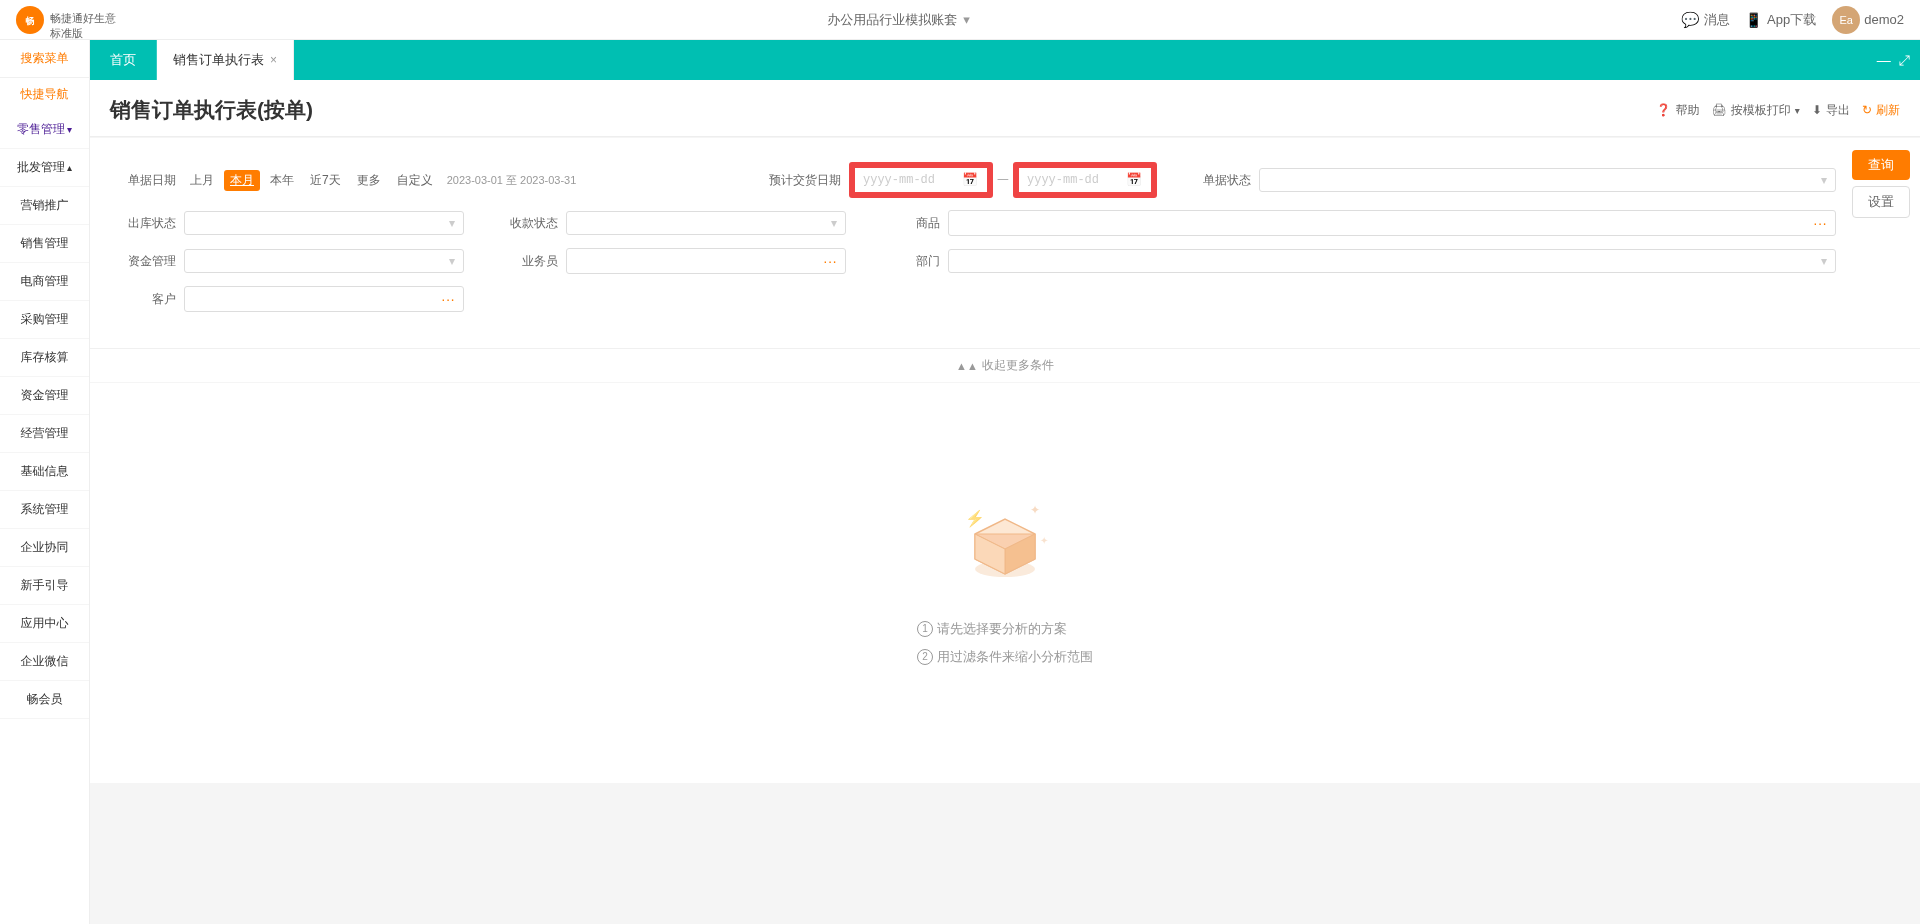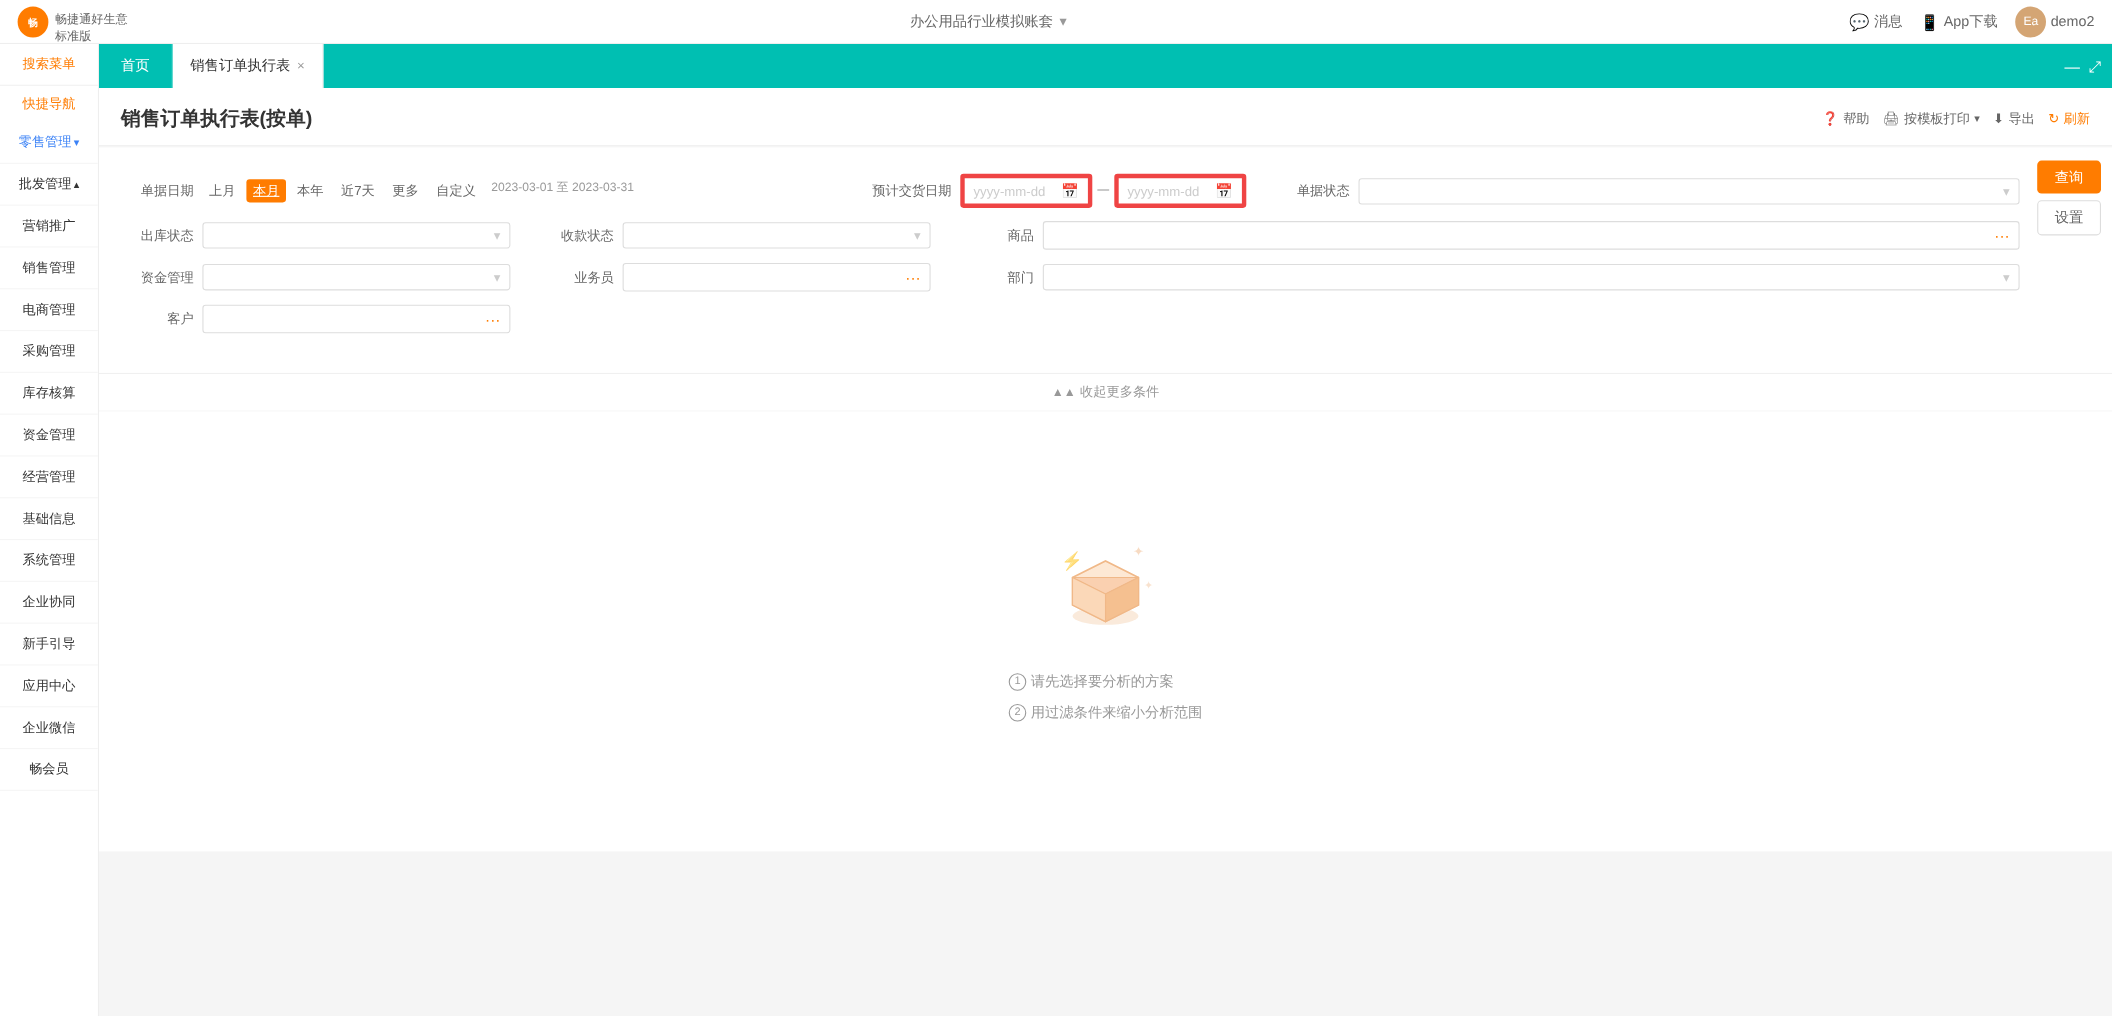--- a/index.html
+++ b/index.html
@@ -110,21 +110,21 @@
       cursor: pointer;
     }
     .sidebar-item {
       padding: 10px 4px;
       font-size: 12px;
       color: #333;
       text-align: center;
       cursor: pointer;
       border-bottom: 1px solid #f5f5f5;
     }
-    .sidebar-item.active { color: #3b82f6; }
+    .sidebar-item.active { color: #4c1d95; }
     .sidebar-item.has-sub {
       display: flex;
       align-items: center;
       justify-content: center;
       gap: 2px;
     }
 
     
     .content-area {
       flex: 1;
@@ -190,21 +190,21 @@
     
     .page-title-bar {
       background: white;
       padding: 16px 20px 0 20px;
       display: flex;
       align-items: center;
       justify-content: space-between;
       border-bottom: 1px solid #eee;
     }
     .page-title {
-      font-size: 18px;
+      font-size: 21px;
       font-weight: bold;
       color: #333;
       padding-bottom: 12px;
     }
     .page-actions {
       display: flex;
       align-items: center;
       gap: 12px;
       padding-bottom: 12px;
     }
@@ -307,48 +307,49 @@
     }
     .filter-label {
       width: 70px;
       text-align: right;
       font-size: 12px;
       color: #666;
       flex-shrink: 0;
     }
     .filter-date-group {
       display: flex;
-      align-items: flex-start;
+      align-items: center;
       gap: 4px;
       flex: 1;
     }
     .date-btn {
       padding: 2px 6px;
       font-size: 12px;
       color: #666;
       cursor: pointer;
       border-radius: 3px;
     }
     .date-btn.active {
       background: #ff7c00;
       color: white;
       border-radius: 3px;
       text-decoration: underline;
     }
     .date-input {
-      border: 4px solid #ef4444;
+      border: 6px solid #ef4444;
       border-radius: 3px;
       padding: 4px 8px;
       font-size: 12px;
       color: #999;
-      width: 120px;
+      width: 144px;
       display: flex;
       align-items: center;
       justify-content: space-between;
       gap: 4px;
+      font-family: Liberation Mono, monospace;
     }
     .filter-select {
       border: 1px solid #ddd;
       border-radius: 3px;
       padding: 4px 8px;
       font-size: 12px;
       color: #333;
       min-width: 160px;
       display: flex;
       align-items: center;

